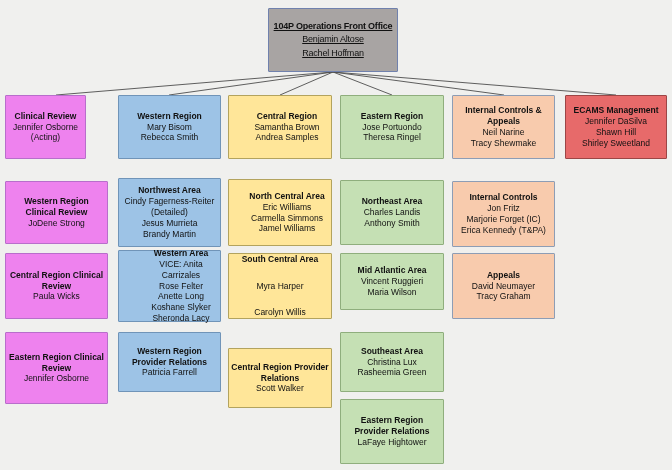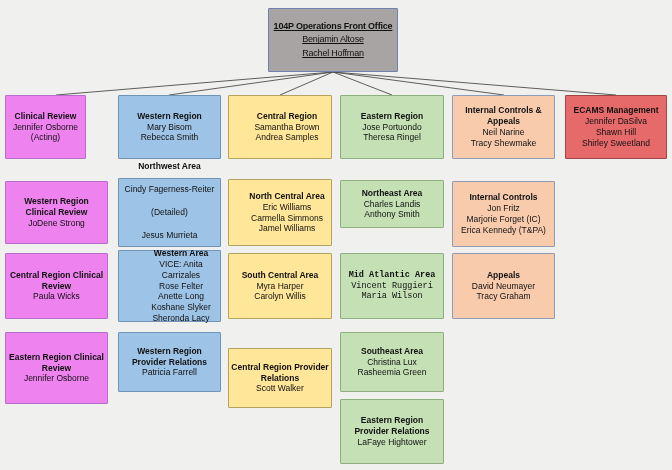--- a/index.html
+++ b/index.html
@@ -85,34 +85,34 @@
     <div class="title">ECAMS Management</div>
     <div class="name">Jennifer DaSilva</div>
     <div class="name">Shawn Hill</div>
     <div class="name">Shirley Sweetland</div>
   </div>
 
   <div class="box" style="left: 5px; top: 181px; width: 103px; height: 63px; background: rgb(238, 130, 238); border-color: rgb(184, 110, 203);">
     <div class="title">Western Region Clinical Review</div>
     <div class="name">JoDene Strong</div>
   </div>
-  <div class="box" style="left: 118px; top: 178px; width: 103px; height: 69px; background: rgb(157, 195, 230); border-color: rgb(112, 148, 184); gap: 12px;">
+  <div class="box" style="left: 118px; top: 178px; width: 103px; height: 69px; background: rgb(157, 195, 230); border-color: rgb(112, 148, 184);">
     <div class="title">Northwest Area</div>
     <div class="name">Cindy Fagerness-Reiter</div>
     <div class="name">(Detailed)</div>
     <div class="name">Jesus Murrieta</div>
     <div class="name">Brandy Martin</div>
   </div>
   <div class="box" style="left: 228px; top: 179px; width: 104px; height: 67px; background: rgb(255, 230, 153); border-color: rgb(179, 163, 94); padding-left: 16px;">
     <div class="title">North Central Area</div>
     <div class="name">Eric Williams</div>
     <div class="name">Carmella Simmons</div>
     <div class="name">Jamel Williams</div>
   </div>
-  <div class="box" style="left: 340px; top: 180px; width: 104px; height: 48px; background: rgb(197, 224, 180); border-color: rgb(143, 174, 125);">
+  <div class="box" style="left: 340px; top: 180px; width: 104px; height: 65px; background: rgb(197, 224, 180); border-color: rgb(143, 174, 125);">
     <div class="title">Northeast Area</div>
     <div class="name">Charles Landis</div>
     <div class="name">Anthony Smith</div>
   </div>
   <div class="box" style="left: 452px; top: 181px; width: 103px; height: 66px; background: rgb(248, 203, 173); border-color: rgb(141, 157, 181);">
     <div class="title">Internal Controls</div>
     <div class="name">Jon Fritz</div>
     <div class="name">Marjorie Forget (IC)</div>
     <div class="name">Erica Kennedy (T&amp;PA)</div>
   </div>
@@ -122,26 +122,26 @@
     <div class="name">Paula Wicks</div>
   </div>
   <div class="box" style="left: 118px; top: 250px; width: 103px; height: 72px; background: rgb(157, 195, 230); border-color: rgb(112, 148, 184); padding-left: 25px;">
     <div class="title">Western Area</div>
     <div class="name">VICE: Anita Carrizales</div>
     <div class="name">Rose Felter</div>
     <div class="name">Anette Long</div>
     <div class="name">Koshane Slyker</div>
     <div class="name">Sheronda Lacy</div>
   </div>
-  <div class="box" style="left: 228px; top: 253px; width: 104px; height: 66px; background: rgb(255, 230, 153); border-color: rgb(179, 163, 94);">
+  <div class="box" style="left: 228px; top: 253px; width: 104px; height: 66px; background: rgb(255, 230, 153); border-color: rgb(179, 163, 94); gap: 16px;">
     <div class="title">South Central Area</div>
     <div class="name">Myra Harper</div>
     <div class="name">Carolyn Willis</div>
   </div>
-  <div class="box" style="left: 340px; top: 253px; width: 104px; height: 66px; background: rgb(197, 224, 180); border-color: rgb(143, 174, 125); font-family: Liberation Mono, monospace;">
+  <div class="box" style="left: 340px; top: 253px; width: 104px; height: 57px; background: rgb(197, 224, 180); border-color: rgb(143, 174, 125);">
     <div class="title">Mid Atlantic Area</div>
     <div class="name">Vincent Ruggieri</div>
     <div class="name">Maria Wilson</div>
   </div>
   <div class="box" style="left: 452px; top: 253px; width: 103px; height: 66px; background: rgb(248, 203, 173); border-color: rgb(141, 157, 181);">
     <div class="title">Appeals</div>
     <div class="name">David Neumayer</div>
     <div class="name">Tracy Graham</div>
   </div>
 

